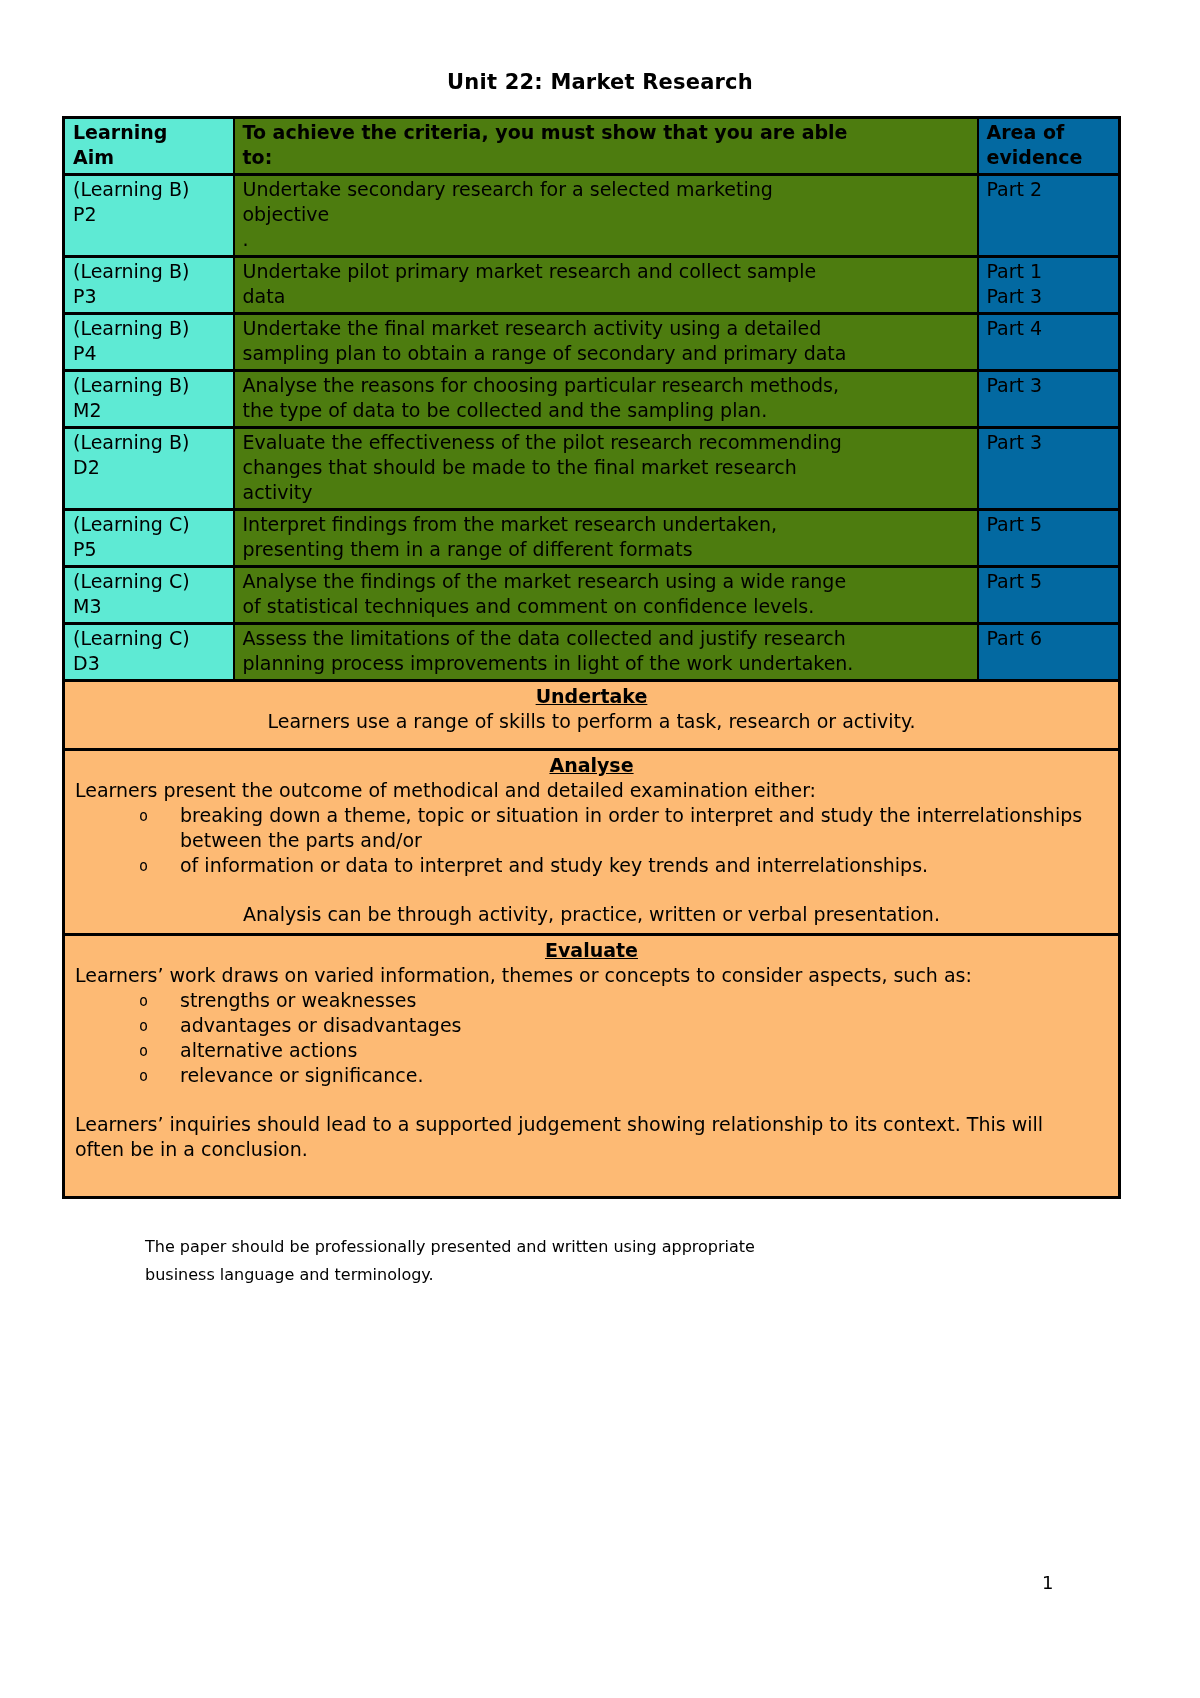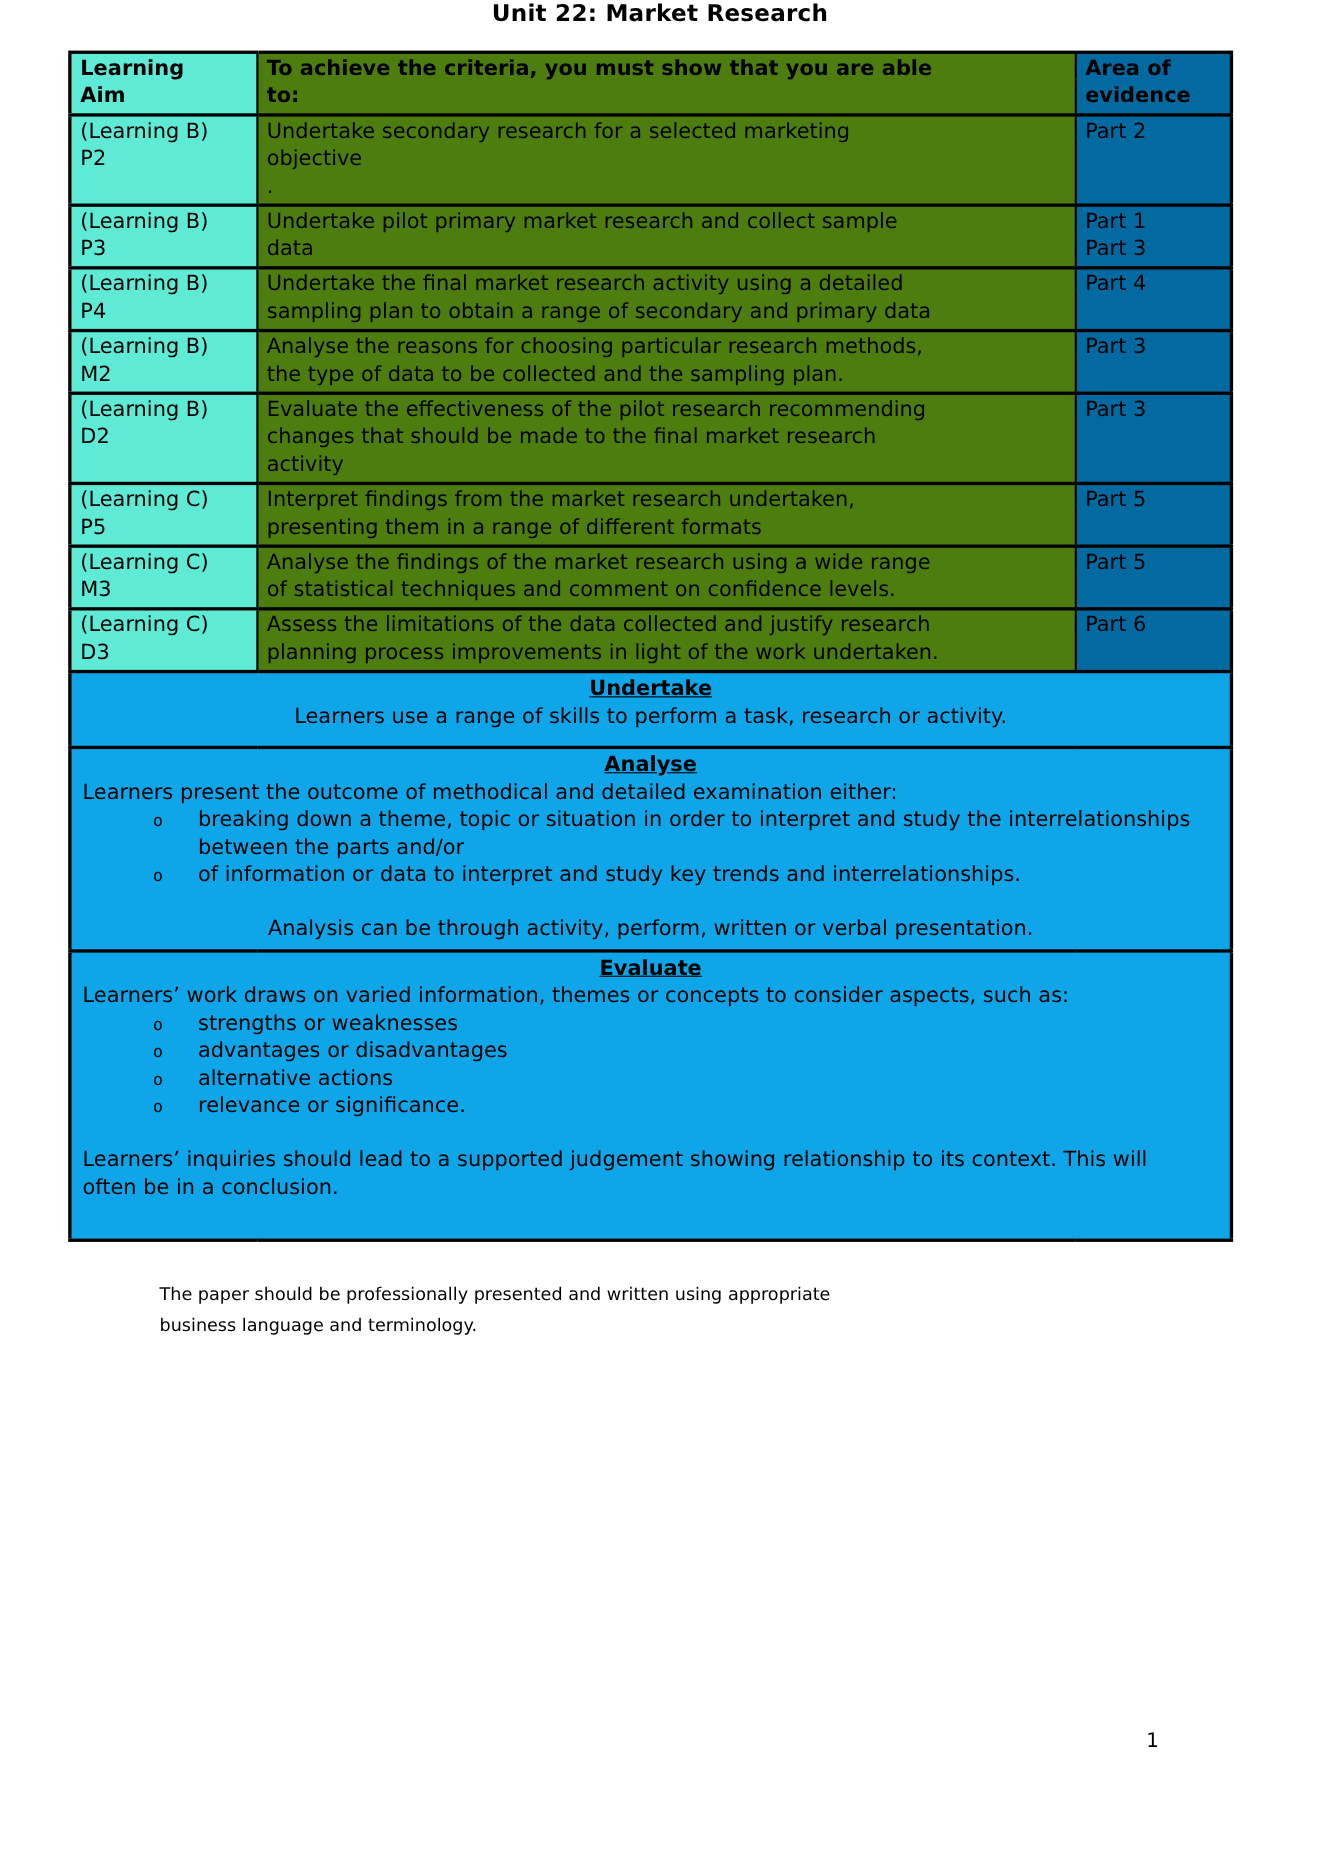--- a/index.html
+++ b/index.html
@@ -9,20 +9,21 @@
     color: #000;
   }
   .page {
     position: relative;
     width: 1200px;
     height: 1698px;
     background: #ffffff;
     overflow: hidden;
   }
   .doc-title {
+    padding-top: 70px;
     text-align: center;
     font-size: 21px;
     font-weight: bold;
     letter-spacing: 0.2px;
   }
   .doc-subtitle {
     margin-top: 50px;
     text-align: center;
     font-size: 21px;
     font-weight: bold;
@@ -46,21 +47,21 @@
     border-bottom-width: 3px;
     vertical-align: top;
     text-align: left;
     padding: 1px 8px 3px 8px;
   }
   th { font-weight: bold; }
   .pre { white-space: pre-line; }
   .aim { background: #5eead4; }
   .cri { background: #4d7c0f; }
   .evi { background: #0369a1; }
-  td.sec { background: #0ea5e9; padding: 2px 10px 6px 10px; }
+  td.sec { background: #fdba74; padding: 2px 10px 6px 10px; }
   td.sec.pb-sm { padding-bottom: 14px; }
   td.sec.pb-lg { padding-bottom: 34px; }
   .sec-h {
     text-align: center;
     font-weight: bold;
     text-decoration: underline;
   }
   .sec-center { text-align: center; white-space: pre-line; }
   .sec-left { text-align: left; white-space: pre-line; }
   ul.blist { list-style: none; margin: 0; padding: 0; }
@@ -187,21 +188,21 @@
 
       <tr>
         <td class="sec" colspan="3">
           <div class="sec-h">Analyse</div>
           <div class="sec-left">Learners present the outcome of methodical and detailed examination either:</div>
           <ul class="blist">
             <li><span class="bm">o</span><span>breaking down a theme, topic or situation in order to interpret and study the interrelationships
 between the parts and/or</span></li>
             <li><span class="bm">o</span><span>of information or data to interpret and study key trends and interrelationships.</span></li>
           </ul>
-          <div class="sec-center ft-gap">Analysis can be through activity, perform, written or verbal presentation.</div>
+          <div class="sec-center ft-gap">Analysis can be through activity, practice, written or verbal presentation.</div>
         </td>
       </tr>
 
 
       <tr>
         <td class="sec pb-lg" colspan="3">
           <div class="sec-h">Evaluate</div>
           <div class="sec-left">Learners’ work draws on varied information, themes or concepts to consider aspects, such as:</div>
           <ul class="blist">
             <li><span class="bm">o</span><span>strengths or weaknesses</span></li>

